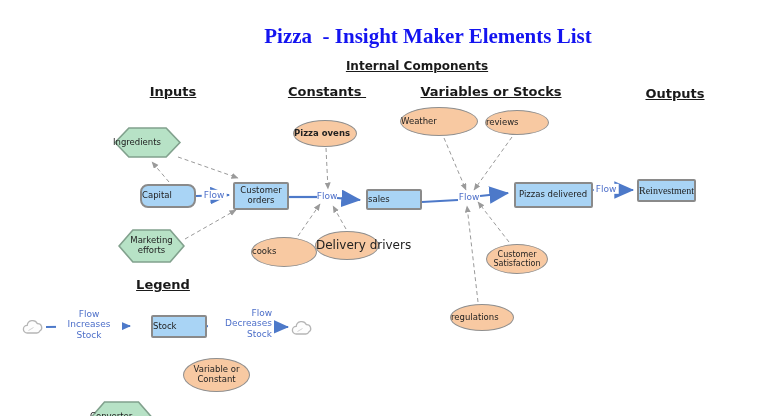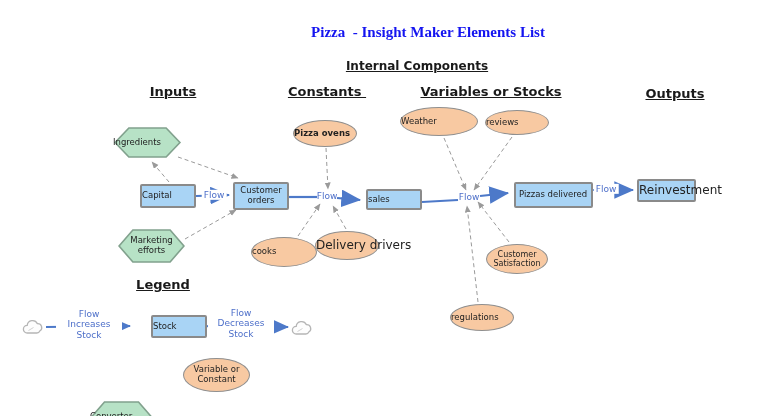--- a/index.html
+++ b/index.html
@@ -22,21 +22,21 @@
   .hex svg{position:absolute;inset:0;width:100%;height:100%;}
   .hex polygon{fill:var(--converter_fill);stroke:#81a18d;stroke-width:1.6;vector-effect:non-scaling-stroke;}
   .lbl{
     position:relative;z-index:3;font-size:8.5px;line-height:1.15;color:#222;
     text-align:center;white-space:nowrap;pointer-events:none;
   }
   .lbl.wrap{white-space:normal;padding:0 3px;}
   .title{
     position:absolute;top:24px;left:428px;transform:translateX(-50%);
     font-family:"Liberation Serif","DejaVu Serif",serif;font-weight:bold;
-    font-size:15px;color:var(--title);white-space:pre;z-index:2;
+    font-size:21px;color:var(--title);white-space:pre;z-index:2;
   }
   .hdr{
     position:absolute;transform:translateX(-50%);color:#1a1a1a;z-index:2;
     font-weight:bold;text-decoration:underline;white-space:pre;
   }
   .hdr.big{font-size:12px;font-weight:600;}
   .hdr.col{font-size:13px;}
   .flowlbl{
     position:absolute;transform:translate(-50%,-50%);font-size:9px;color:#4d6fc9;
     z-index:4;white-space:nowrap;text-align:center;line-height:1.15;
@@ -104,34 +104,34 @@
       </svg>
     <span class="lbl">Ingredients</span>
   </div>
   <div class="node hex" style="left:117px;top:229px;width:69px;height:34px;">
     <svg viewBox="0 0 100 100" preserveAspectRatio="none">
         <polygon points="23,3 77,3 97,50 77,97 23,97 3,50"></polygon>
       </svg>
     <span class="lbl wrap">Marketing efforts</span>
   </div>
 
-  <div class="node rect" style="left:140px;top:184px;width:56px;height:24px;">
+  <div class="node rect" style="left:140px;top:184px;width:56px;height:24px;border-radius:8px;">
     <span class="lbl">Capital</span>
   </div>
   <div class="node rect" style="left:233px;top:182px;width:56px;height:28px;">
     <span class="lbl wrap">Customer orders</span>
   </div>
   <div class="node rect" style="left:366px;top:189px;width:56px;height:21px;">
     <span class="lbl">sales</span>
   </div>
   <div class="node rect" style="left:514px;top:182px;width:79px;height:26px;">
     <span class="lbl wrap">Pizzas delivered</span>
   </div>
   <div class="node rect" style="left:637px;top:179px;width:59px;height:23px;">
-    <span class="lbl" style="font-size:12px;">Reinvestment</span>
+    <span class="lbl" style="font-size:10px;font-family:Liberation Serif, serif;">Reinvestment</span>
   </div>
 
   <div class="node ellipse" style="left:293px;top:120px;width:64px;height:27px;font-weight:bold;">
     <span class="lbl">Pizza ovens</span>
   </div>
   <div class="node ellipse" style="left:251px;top:237px;width:66px;height:30px;">
     <span class="lbl">cooks</span>
   </div>
   <div class="node ellipse" style="left:315px;top:231px;width:64px;height:29px;">
     <span class="lbl" style="font-size:12px;">Delivery drivers</span>
@@ -151,21 +151,21 @@
 
   <span class="flowlbl boxed" style="left:214px;top:195px;">Flow</span>
   <span class="flowlbl" style="left:327px;top:196px;">Flow</span>
   <span class="flowlbl" style="left:469px;top:197px;">Flow</span>
   <span class="flowlbl boxed" style="left:606px;top:189px;">Flow</span>
 
   <div class="node rect" style="left:151px;top:315px;width:56px;height:23px;">
     <span class="lbl">Stock</span>
   </div>
   <span class="flowlbl boxed twoline" style="left:89px;top:325px;">Flow Increases Stock</span>
-  <span class="flowlbl boxed twoline" style="left:241px;top:324px;">Flow Decreases Stock</span>
+  <span class="flowlbl boxed twoline" style="left:241px;top:324px;text-align:right;">Flow Decreases Stock</span>
   <div class="node hex" style="left:90px;top:358px;width:63px;height:31px;margin-top:43px;">
     <svg viewBox="0 0 100 100" preserveAspectRatio="none">
         <polygon points="23,3 77,3 97,50 77,97 23,97 3,50"></polygon>
       </svg>
     <span class="lbl">Converter</span>
   </div>
   <div class="node ellipse" style="left:183px;top:358px;width:67px;height:34px;">
     <span class="lbl wrap">Variable or Constant</span>
   </div>
 

